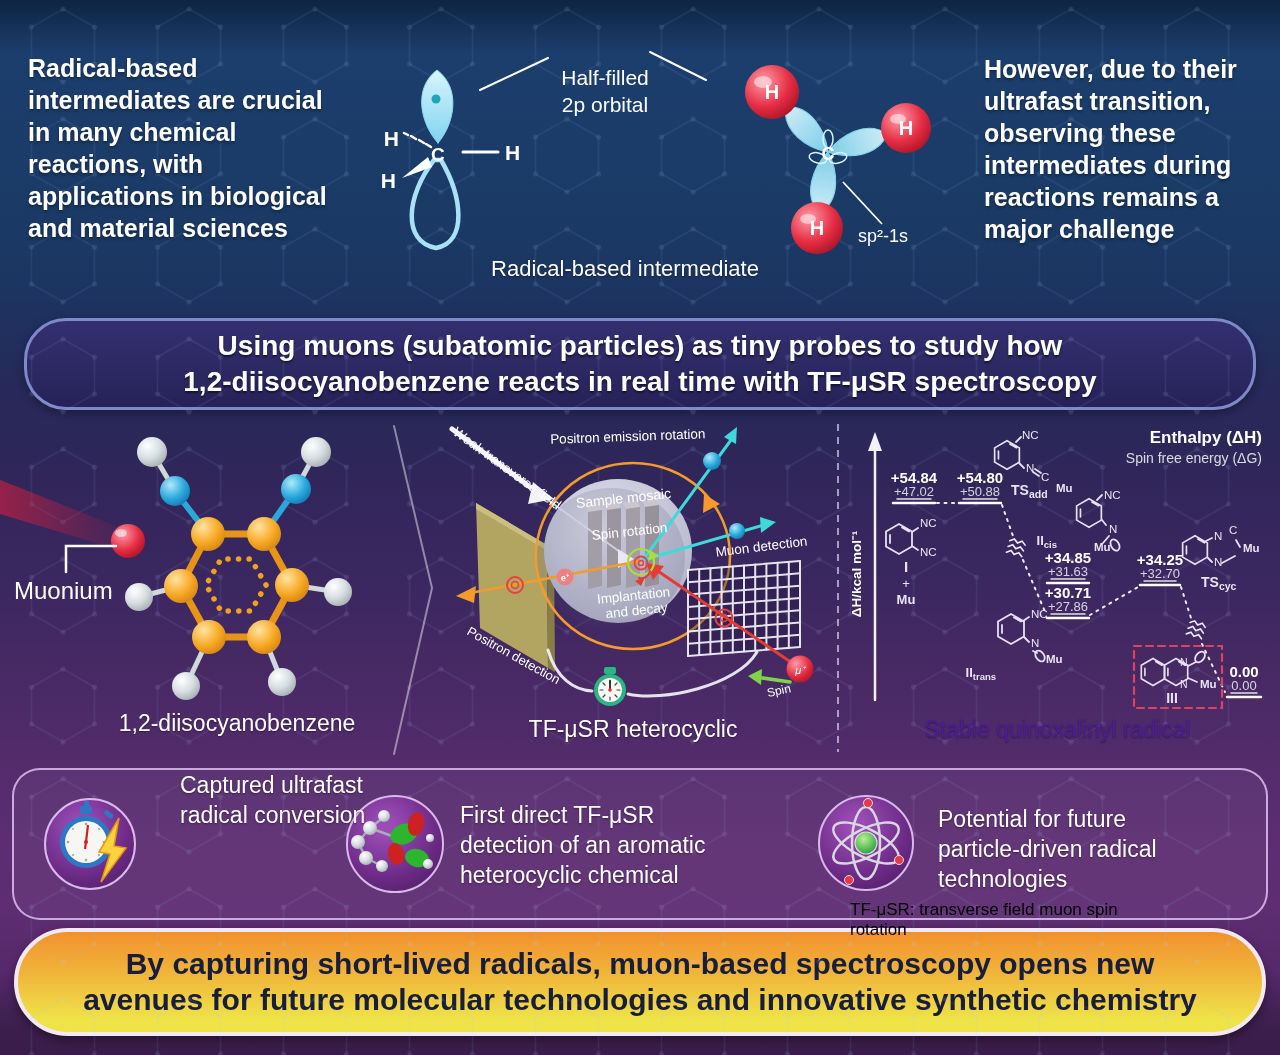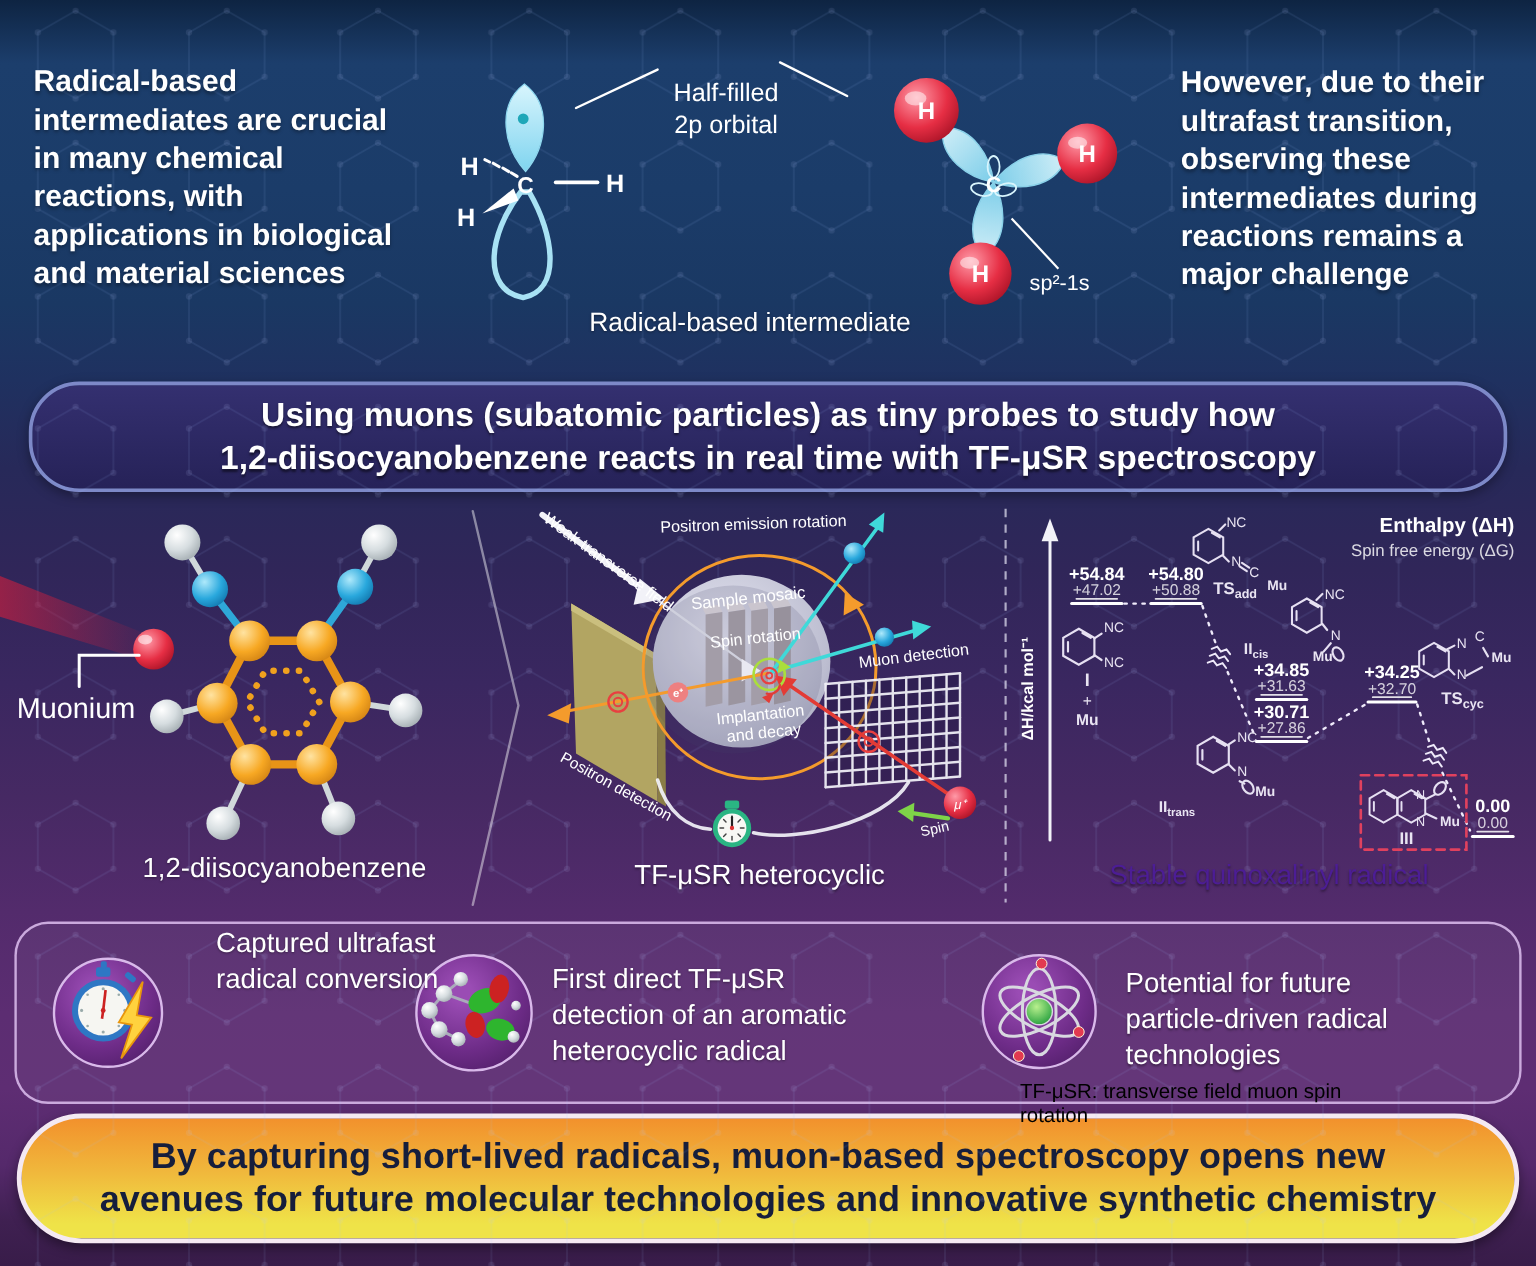--- a/index.html
+++ b/index.html
@@ -585,18 +585,18 @@
 
 <div id="legend" class="abs txt" style="left:996px; top:428px; width:266px;">
   <span class="l1">Enthalpy (ΔH)</span>
   <span class="l2">Spin free energy (ΔG)</span>
 </div>
 
 <div class="abs txt callout-text pre" style="left:152px; top:770px; width:240px;margin-left:28px;">Captured ultrafast
 radical conversion</div>
 <div class="abs txt callout-text pre" style="left:460px; top:800px; width:300px;">First direct TF-μSR
 detection of an aromatic
-heterocyclic radical</div>
+heterocyclic chemical</div>
 <div class="abs txt callout-text pre" style="left:938px; top:804px; width:300px;">Potential for future
 particle-driven radical
 technologies</div>
 
 <div id="footnote" class="abs txt" style="left:850px; top:900px; width:300px;">TF-μSR: transverse field muon spin rotation</div>
 
 </body></html>

